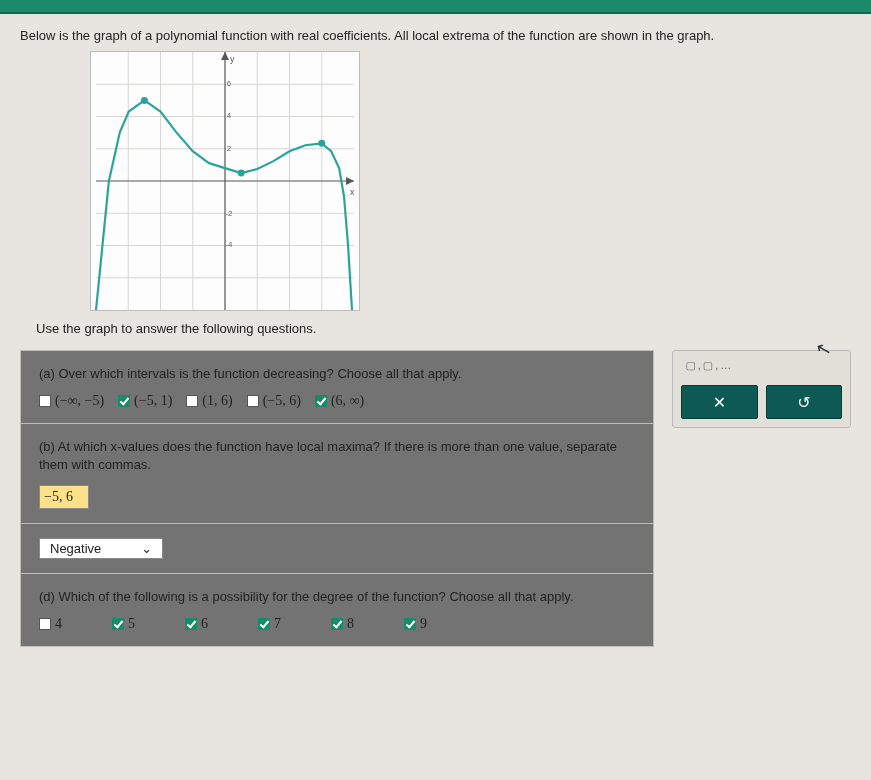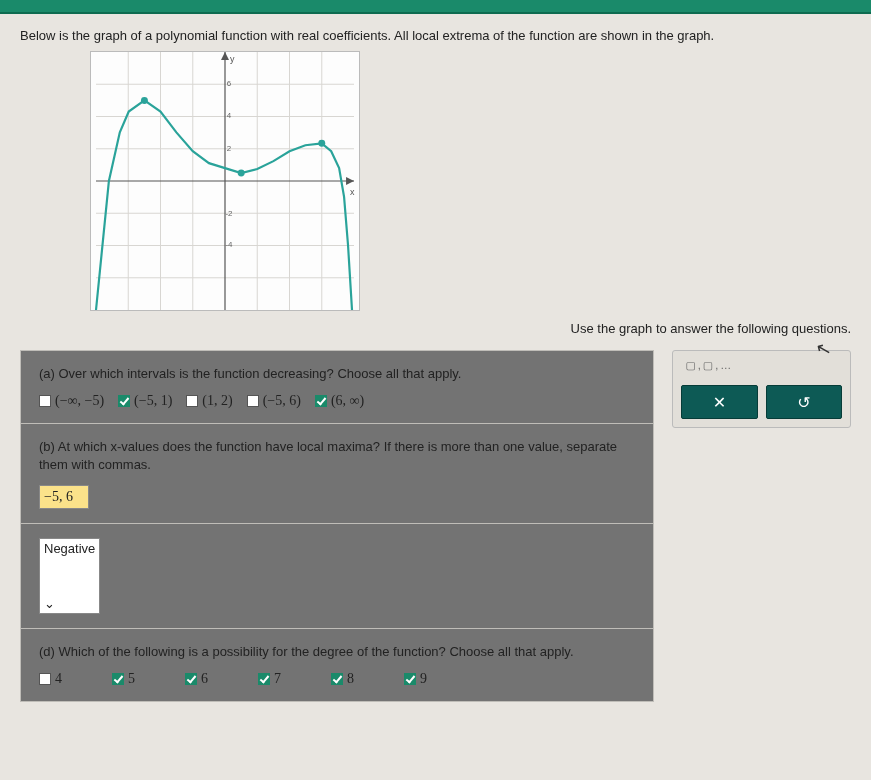--- a/index.html
+++ b/index.html
@@ -29,22 +29,21 @@
     width: 270px;
     height: 260px;
     margin-left: 70px;
     margin-bottom: 10px;
     background: #fdfdfd;
     border: 1px solid #bbb;
     position: relative;
   }
   .sub-intro {
     font-size: 13px;
-    margin: 8px 0 14px 9px;
-    text-align: right;
+    margin: 8px 0 14px 16px;
   }
   .lower {
     display: flex;
     gap: 18px;
     align-items: flex-start;
   }
   .questions-panel {
     width: 640px;
     background: #737373;
     border: 1px solid #bfbdb8;
@@ -97,24 +96,23 @@
     padding: 3px 4px;
     font-family: "Times New Roman", serif;
     font-size: 14px;
     min-width: 50px;
   }
   .select-box {
     display: inline-flex;
     align-items: flex-start;
     border: 1px solid #888;
     background: #fff;
-    padding: 2px 4px;
+    padding: 2px 10px;
     font-size: 13px;
     gap: 40px;
-    flex-direction: column;
   }
   .side-panel {
     width: 180px;
     background: #e2dfd9;
     border: 1px solid #bbb;
     border-radius: 3px;
     padding: 8px;
   }
   .side-top {
     height: 26px;
@@ -215,21 +213,21 @@
           <span class="choice">
               <span class="cb"></span>
               <span>(−∞, −5)</span>
             </span>
           <span class="choice">
               <span class="cb checked"></span>
               <span>(−5, 1)</span>
             </span>
           <span class="choice">
               <span class="cb"></span>
-              <span>(1, 2)</span>
+              <span>(1, 6)</span>
             </span>
           <span class="choice">
               <span class="cb"></span>
               <span>(−5, 6)</span>
             </span>
           <span class="choice">
               <span class="cb checked"></span>
               <span>(6, ∞)</span>
             </span>
         </div>

